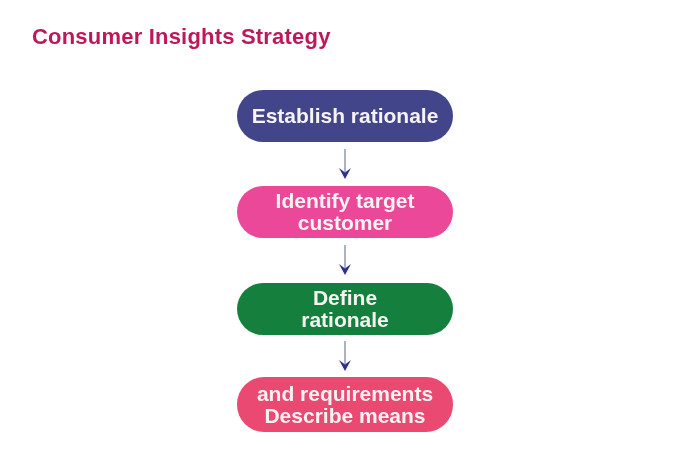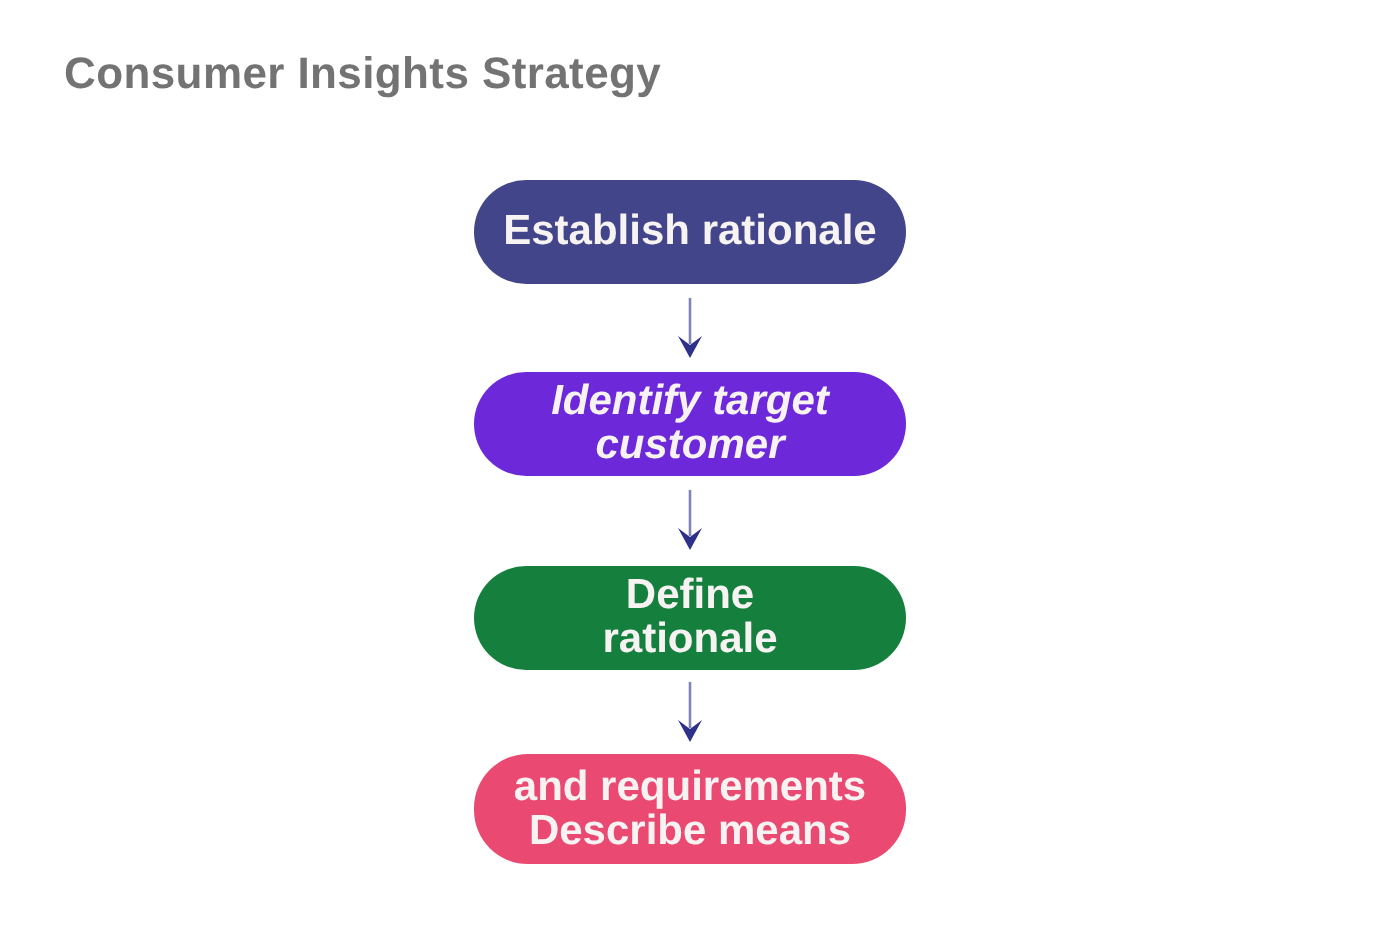--- a/index.html
+++ b/index.html
@@ -46,34 +46,34 @@
   .arrow-1 { top: 149px; }
   .arrow-2 { top: 245px; }
   .arrow-3 { top: 341px; }
   .arrow svg { display: block; width: 16px; height: 31px; }
 </style>
 </head>
 <body>
 
 <div class="canvas">
 
-  <div class="title" style="color: #737373;">Consumer Insights Strategy</div>
+  <div class="title" style="color: #be185d;">Consumer Insights Strategy</div>
 
   <div class="step step-1" style="background-color: rgb(66, 69, 137); color: rgb(247, 243, 242);">
     <span>Establish rationale</span>
   </div>
 
   <div class="arrow arrow-1" style="color: rgb(45, 49, 137);">
     <svg viewBox="0 0 16 31" xmlns="http://www.w3.org/2000/svg">
       <line x1="8" y1="0" x2="8" y2="23" stroke="currentColor" stroke-width="1.3" opacity="0.6"></line>
       <path d="M2 19 L8 30 L14 19 L8 23.5 Z" fill="currentColor"></path>
     </svg>
   </div>
 
-  <div class="step step-2" style="background-color: #6d28d9; color: rgb(247, 243, 242); font-style: italic;">
+  <div class="step step-2" style="background-color: #ec4899; color: rgb(247, 243, 242);">
     <span>Identify target</span>
     <span>customer</span>
   </div>
 
   <div class="arrow arrow-2" style="color: rgb(45, 49, 137);">
     <svg viewBox="0 0 16 31" xmlns="http://www.w3.org/2000/svg">
       <line x1="8" y1="0" x2="8" y2="23" stroke="currentColor" stroke-width="1.3" opacity="0.6"></line>
       <path d="M2 19 L8 30 L14 19 L8 23.5 Z" fill="currentColor"></path>
     </svg>
   </div>

